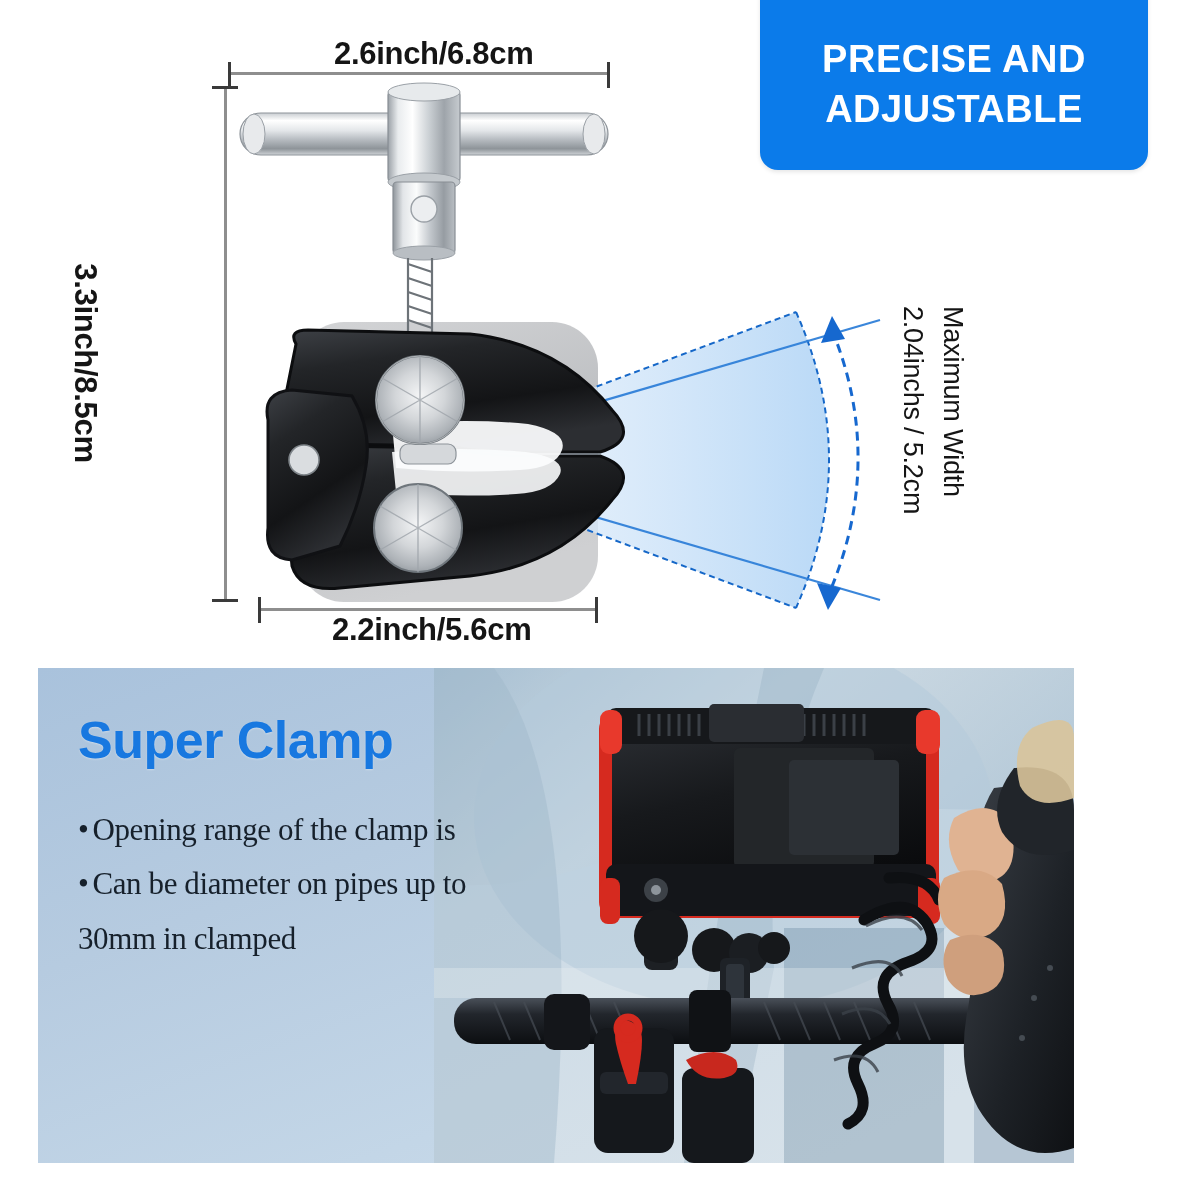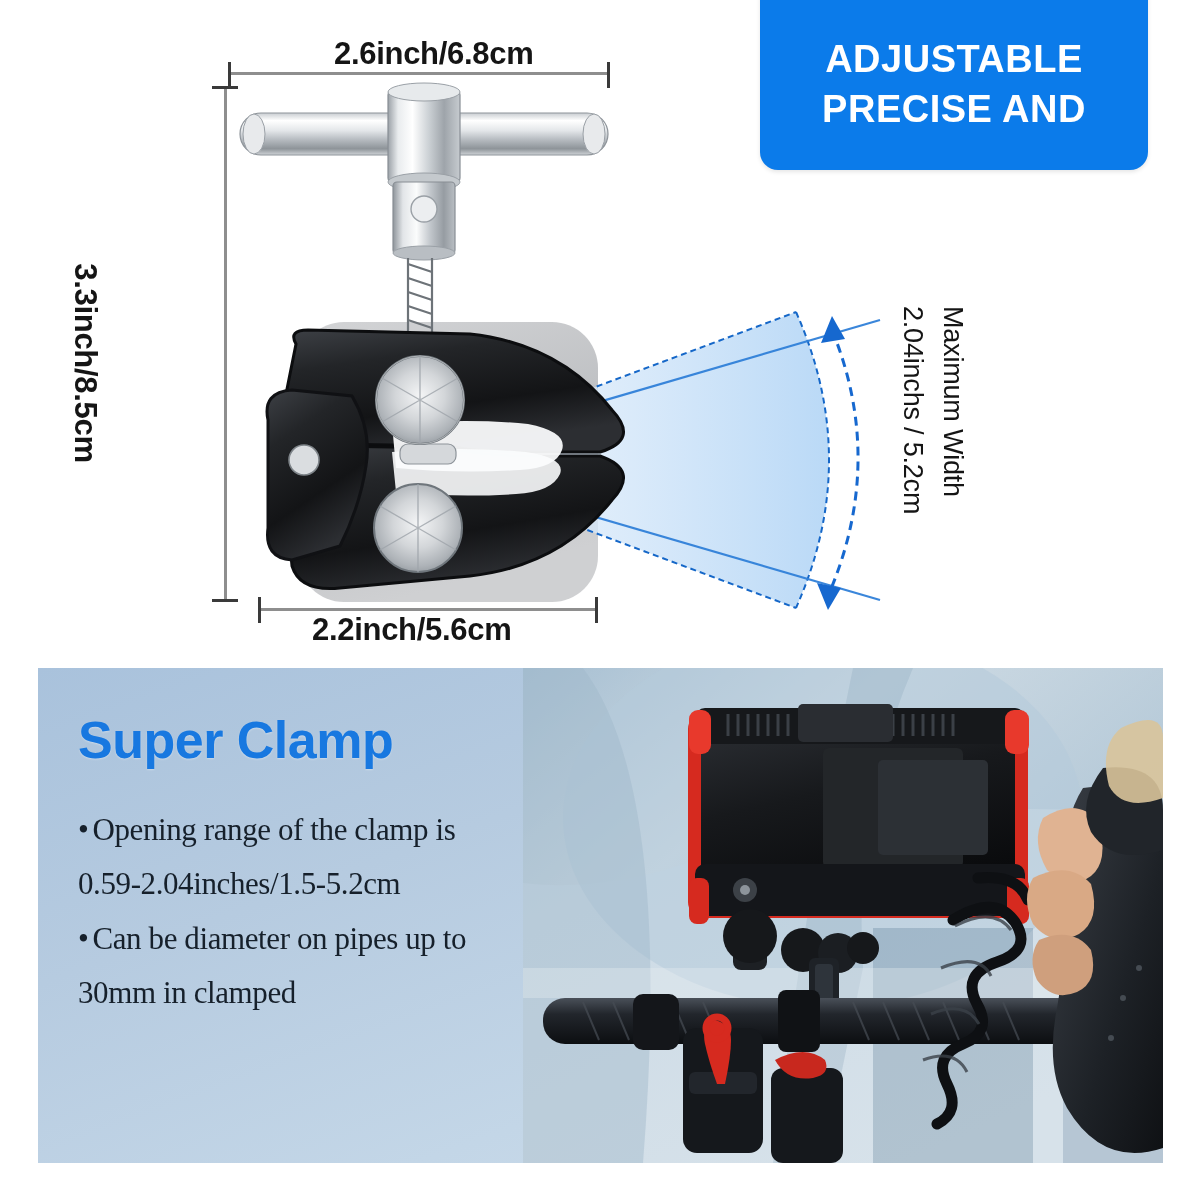--- a/index.html
+++ b/index.html
@@ -41,21 +41,21 @@
 
   .dim-label{
     position:absolute;
     color:#151515;
     font-weight:bold;
     font-size:31px;
     white-space:nowrap;
     letter-spacing:-.3px;
   }
   #dim-top-label{left:334px;top:36px;}
-  #dim-bottom-label{left:312px;top:612px;}
+  #dim-bottom-label{left:332px;top:612px;}
   #dim-left-label{
     left:-65px;top:345px;width:300px;text-align:center;
     transform:rotate(90deg);
     transform-origin:center center;
   }
   .maxw-label{
     position:absolute;
     color:#151515;
     font-size:27px;
     letter-spacing:-.2px;
@@ -72,21 +72,21 @@
   .tick-v{position:absolute;width:3px;height:26px;background:#3a3a3a;}
   .tick-h{position:absolute;height:3px;width:26px;background:#3a3a3a;}
 
   
   .art{position:absolute;left:0;top:0;width:1200px;height:668px;}
 
   
   .panel{
     position:absolute;
     left:38px;top:668px;
-    width:1125px;height:495px;
+    width:1036px;height:495px;
     overflow:hidden;
     background:linear-gradient(160deg,#a9c2dc 0%,#b6cbe0 35%,#c3d6e7 70%,#cfdeec 100%);
   }
   .panel-photo{
     position:absolute;right:0;top:0;
     width:640px;height:495px;
     overflow:hidden;
   }
   .panel-text{
     position:absolute;left:40px;top:44px;width:520px;
@@ -109,22 +109,22 @@
     font-family:Liberation Serif, serif;
   }
   .panel-bullet .b-dot{margin-right:4px;}
 </style>
 </head>
 <body>
 
 <div id="root">
 
   <div class="badge">
+    <span>PRECISE AND</span>
     <span>ADJUSTABLE</span>
-    <span>PRECISE AND</span>
   </div>
 
   <div class="diagram">
 
     <svg class="art" viewBox="0 0 1200 668">
       <defs>
         <linearGradient id="chrome-h" x1="0" y1="0" x2="0" y2="1">
           <stop offset="0%" stop-color="#c9cdd1"></stop>
           <stop offset="18%" stop-color="#ffffff"></stop>
           <stop offset="42%" stop-color="#e3e6e9"></stop>
@@ -383,21 +383,20 @@
         <path d="M598 60 q42 -20 42 10 l0 60 q-40 14 -54 -12 q-10 -40 12 -58 z" fill="#d9c49a" opacity=".9"></path>
       </svg>
     </div>
 
     <div class="panel-text">
       <div class="panel-title">Super Clamp</div>
 
       <p class="panel-bullet">
         <span class="b-dot">•</span><span>Opening range of the clamp is</span>
       </p>
-      <p class="panel-bullet">0.59-2.04inches/1.5-5.2cm</p>
 
       <p class="panel-bullet">
         <span class="b-dot">•</span><span>Can be diameter on pipes up to</span>
       </p>
       <p class="panel-bullet">30mm in clamped</p>
     </div>
   </div>
 
 </div>
 

